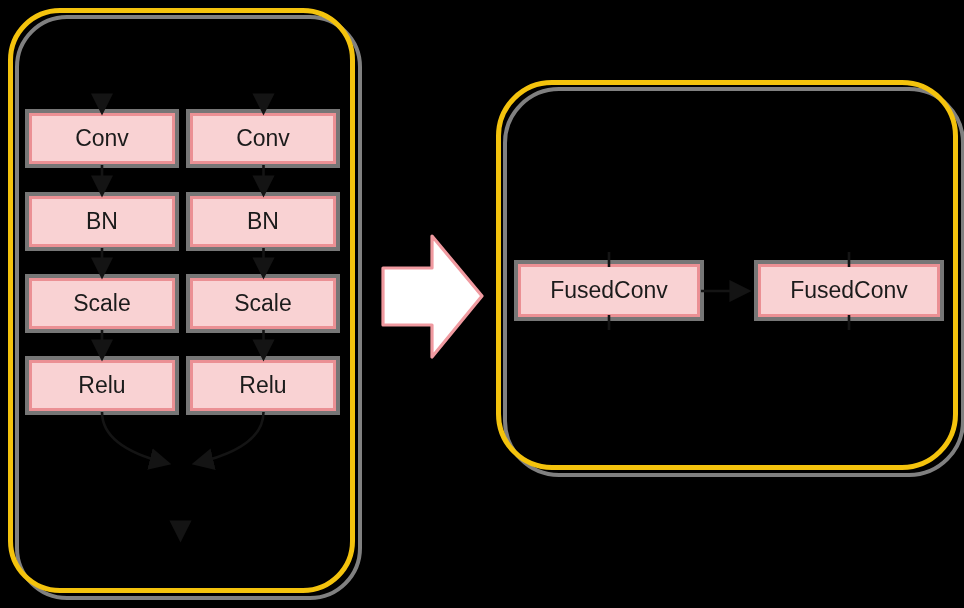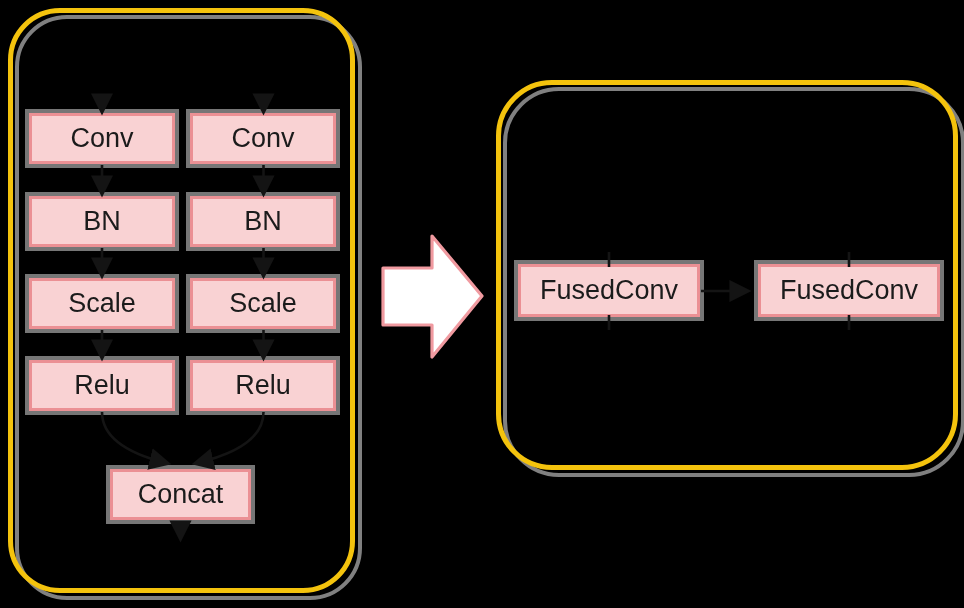--- a/index.html
+++ b/index.html
@@ -25,21 +25,21 @@
   .gs-left{left:15px;top:15px;}
   .g-right,.gs-right{left:496px;top:80px;width:462px;height:390px;border-radius:56px;box-sizing:border-box;}
   .gs-right{left:503px;top:87px;}
   .node{
     position:absolute;
     box-sizing:border-box;
     background:#F9D2D3;
     border:3px solid #EB9094;
     box-shadow:0 0 0 4px rgba(148,148,148,.8);
     color:#1B1B1B;
-    font-size:27px;
+    font-size:23px;
     line-height:1;
     display:flex;align-items:center;justify-content:center;
     white-space:nowrap;
   }
   
   .n-conv1 {left:29px; top:113px;width:146px;height:51px;}
   .n-conv2 {left:190px;top:113px;width:146px;height:51px;}
   .n-bn1   {left:29px; top:196px;width:146px;height:51px;}
   .n-bn2   {left:190px;top:196px;width:146px;height:51px;}
   .n-scale1{left:29px; top:278px;width:146px;height:51px;}
@@ -67,21 +67,20 @@
   <div class="group g-right"></div>
 
   <div class="node n-conv1">Conv</div>
   <div class="node n-conv2">Conv</div>
   <div class="node n-bn1">BN</div>
   <div class="node n-bn2">BN</div>
   <div class="node n-scale1">Scale</div>
   <div class="node n-scale2">Scale</div>
   <div class="node n-relu1">Relu</div>
   <div class="node n-relu2">Relu</div>
-  <div class="node n-concat">Concat</div>
 
   <div class="node n-fused1">FusedConv</div>
   <div class="node n-fused2">FusedConv</div>
 
   <svg class="overlay" viewBox="0 0 964 608">
     <defs>
       <marker id="ah" viewBox="0 0 10 10" refX="7.5" refY="5" markerWidth="8.5" markerHeight="8.5" orient="auto">
         <path d="M0 0 L10 5 L0 10 z" fill="#141414"></path>
       </marker>
     </defs>

